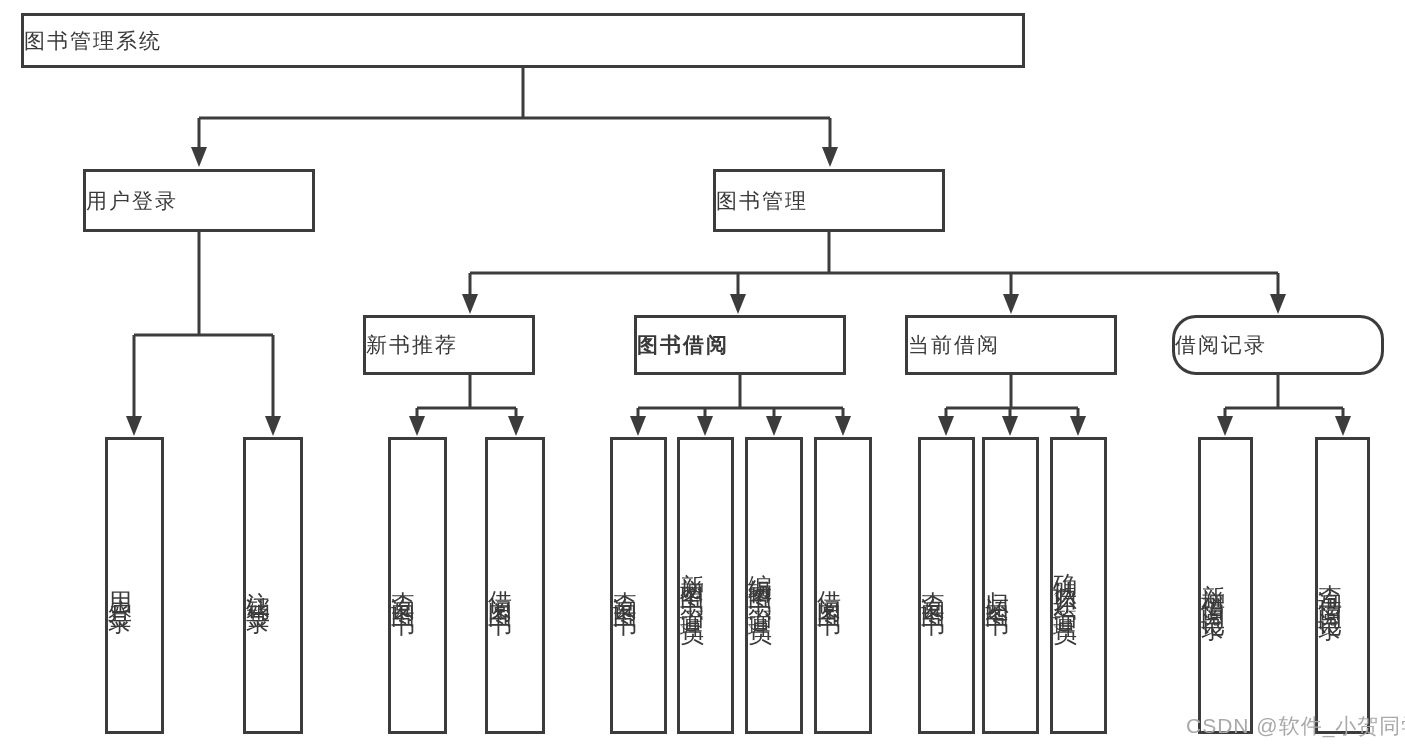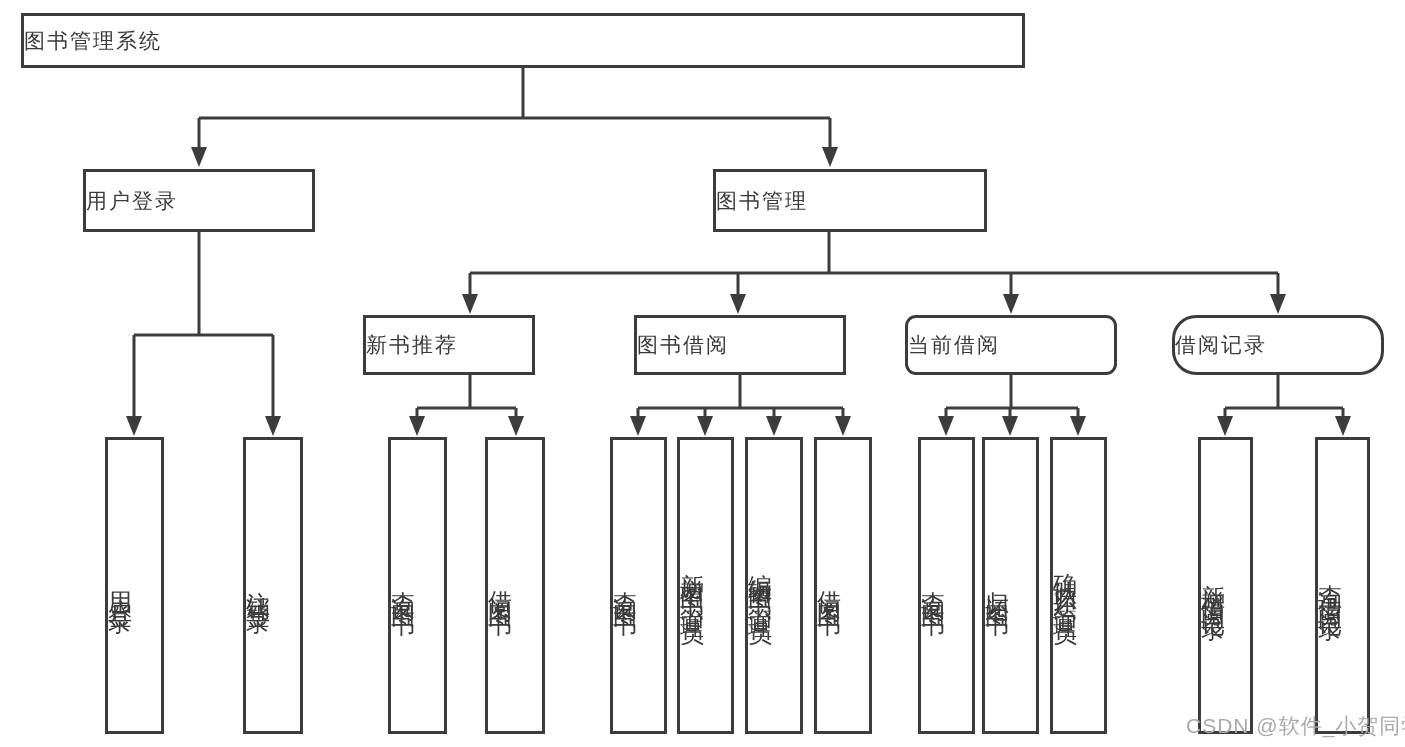--- a/index.html
+++ b/index.html
@@ -75,31 +75,31 @@
     </g>
   </svg>
 
   <div class="box" style="left:21px;top:13px;width:1004px;height:55px;">
     <span class="hlabel">图书管理系统</span>
   </div>
 
   <div class="box" style="left:83px;top:169px;width:232px;height:63px;">
     <span class="hlabel">用户登录</span>
   </div>
-  <div class="box" style="left:713px;top:169px;width:274px;height:63px;">
+  <div class="box" style="left:713px;top:169px;width:232px;height:63px;">
     <span class="hlabel">图书管理</span>
   </div>
 
   <div class="box" style="left:363px;top:315px;width:172px;height:60px;">
     <span class="hlabel">新书推荐</span>
   </div>
-  <div class="box" style="left:634px;top:315px;width:212px;height:60px;">
+  <div class="box" style="left:634px;top:315px;width:212px;height:60px;font-weight:bold;">
     <span class="hlabel">图书借阅</span>
   </div>
-  <div class="box" style="left:905px;top:315px;width:212px;height:60px;border-radius:11px;">
+  <div class="box" style="left:905px;top:315px;width:212px;height:60px;">
     <span class="hlabel">当前借阅</span>
   </div>
   <div class="box" style="left:1172px;top:315px;width:212px;height:60px;border-radius:24px;">
     <span class="hlabel">借阅记录</span>
   </div>
 
   <div class="box" style="left:105px;top:437px;width:59px;height:297px;">
     <span class="vtext">用户登录</span>
   </div>
   <div class="box" style="left:243px;top:437px;width:60px;height:297px;">

